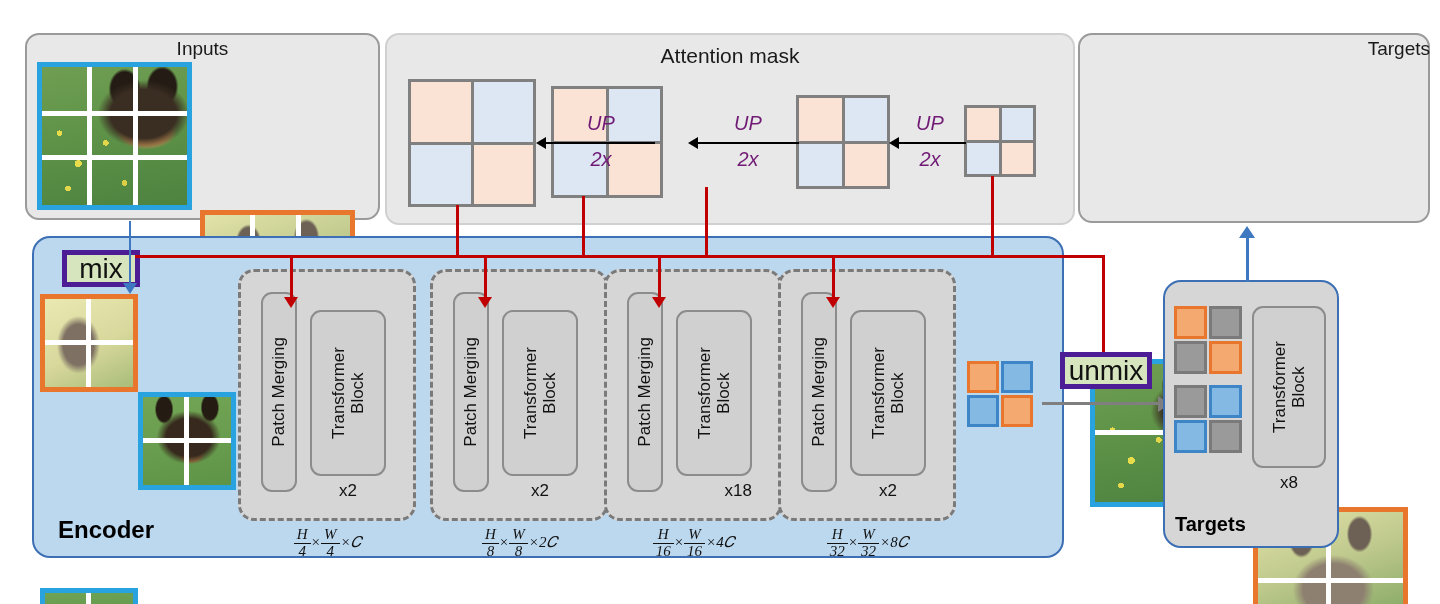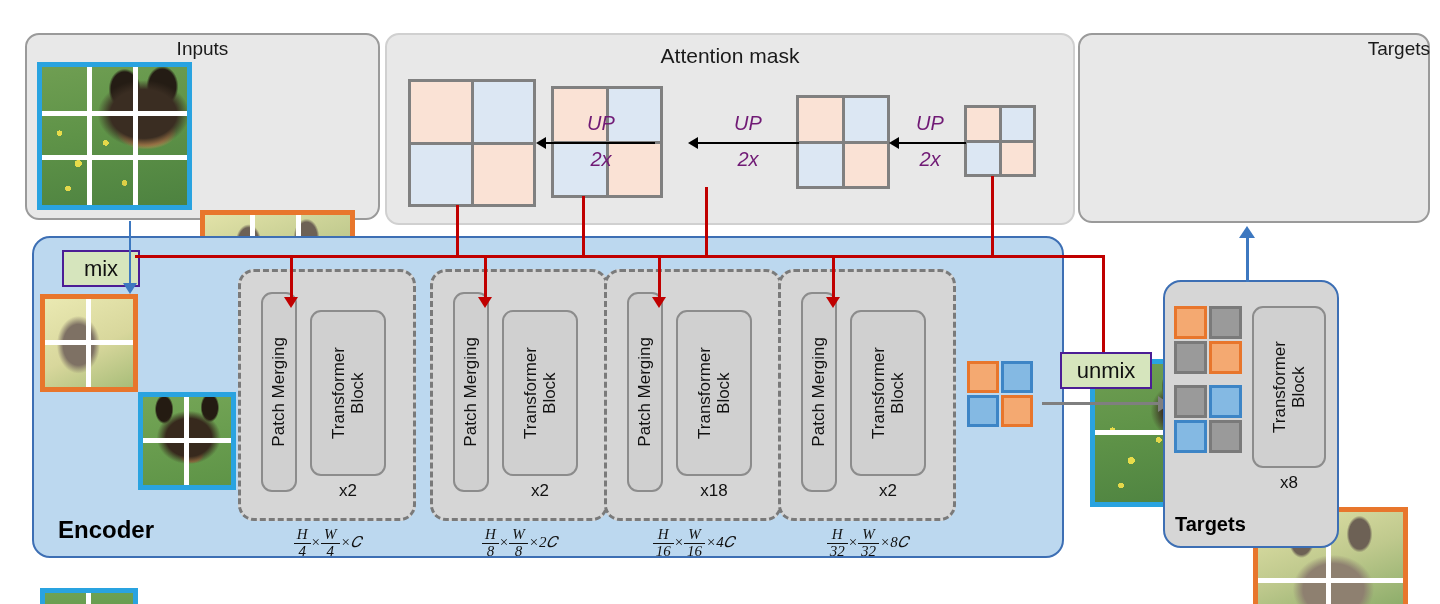--- a/index.html
+++ b/index.html
@@ -88,22 +88,22 @@
   .mulx{font-style:normal;}
 
   
   .tilegrid{position:absolute;display:grid;grid-template-columns:1fr 1fr;grid-template-rows:1fr 1fr;gap:2px;}
   .tilegrid span{box-sizing:border-box;}
   .t-o{background:#f4a971;border:3px solid #e8762c;}
   .t-b{background:#84b9e3;border:3px solid #3d85c6;}
   .t-g{background:#9a9a9a;border:3px solid #7a7a7a;}
 
   
-  .greenbox{position:absolute;background:#d6e5bd;border:2px solid #4c1d95;box-sizing:border-box;
-            display:flex;align-items:center;justify-content:center;font-size:22px;color:#111;}
+  .greenbox{position:absolute;background:#d6e5bd;border:5px solid #4c1d95;box-sizing:border-box;
+            display:flex;align-items:center;justify-content:center;font-size:28px;color:#111;}
   .bigbold{position:absolute;font-weight:bold;font-size:24px;color:#000;}
   .tiny{position:absolute;font-size:20px;color:#701a75;font-style:italic;}
 
   
   .ln{position:absolute;}
   .red{background:#c00000;}
   .blu{background:#3d78c0;}
   .gry{background:#7f7f7f;}
   .blk{background:#000;}
   .arw{position:absolute;width:0;height:0;}
@@ -254,21 +254,21 @@
 </div>
 
 <div class="stage" style="left:604px;top:269px;width:178px;height:252px;"></div>
 <div class="pm" style="left:627px;top:292px;width:36px;height:200px;">
   <span class="vert">Patch Merging</span>
 </div>
 <div class="tb" style="left:676px;top:310px;width:76px;height:166px;">
   <span class="vert">Transformer
 Block</span>
 </div>
-<div class="xlab" style="left:676px;top:481px;width:76px;">x18</div>
+<div class="xlab" style="left:676px;top:481px;width:76px;text-align:right;">x18</div>
 <div class="reslab" style="left:604px;top:527px;width:178px;">
   <span class="frac"><span class="n">H</span><span class="d">16</span></span><span class="mulx">×</span><span class="frac"><span class="n">W</span><span class="d">16</span></span><span>×4𝐶</span>
 </div>
 
 <div class="stage" style="left:778px;top:269px;width:178px;height:252px;"></div>
 <div class="pm" style="left:801px;top:292px;width:36px;height:200px;">
   <span class="vert">Patch Merging</span>
 </div>
 <div class="tb" style="left:850px;top:310px;width:76px;height:166px;">
   <span class="vert">Transformer

